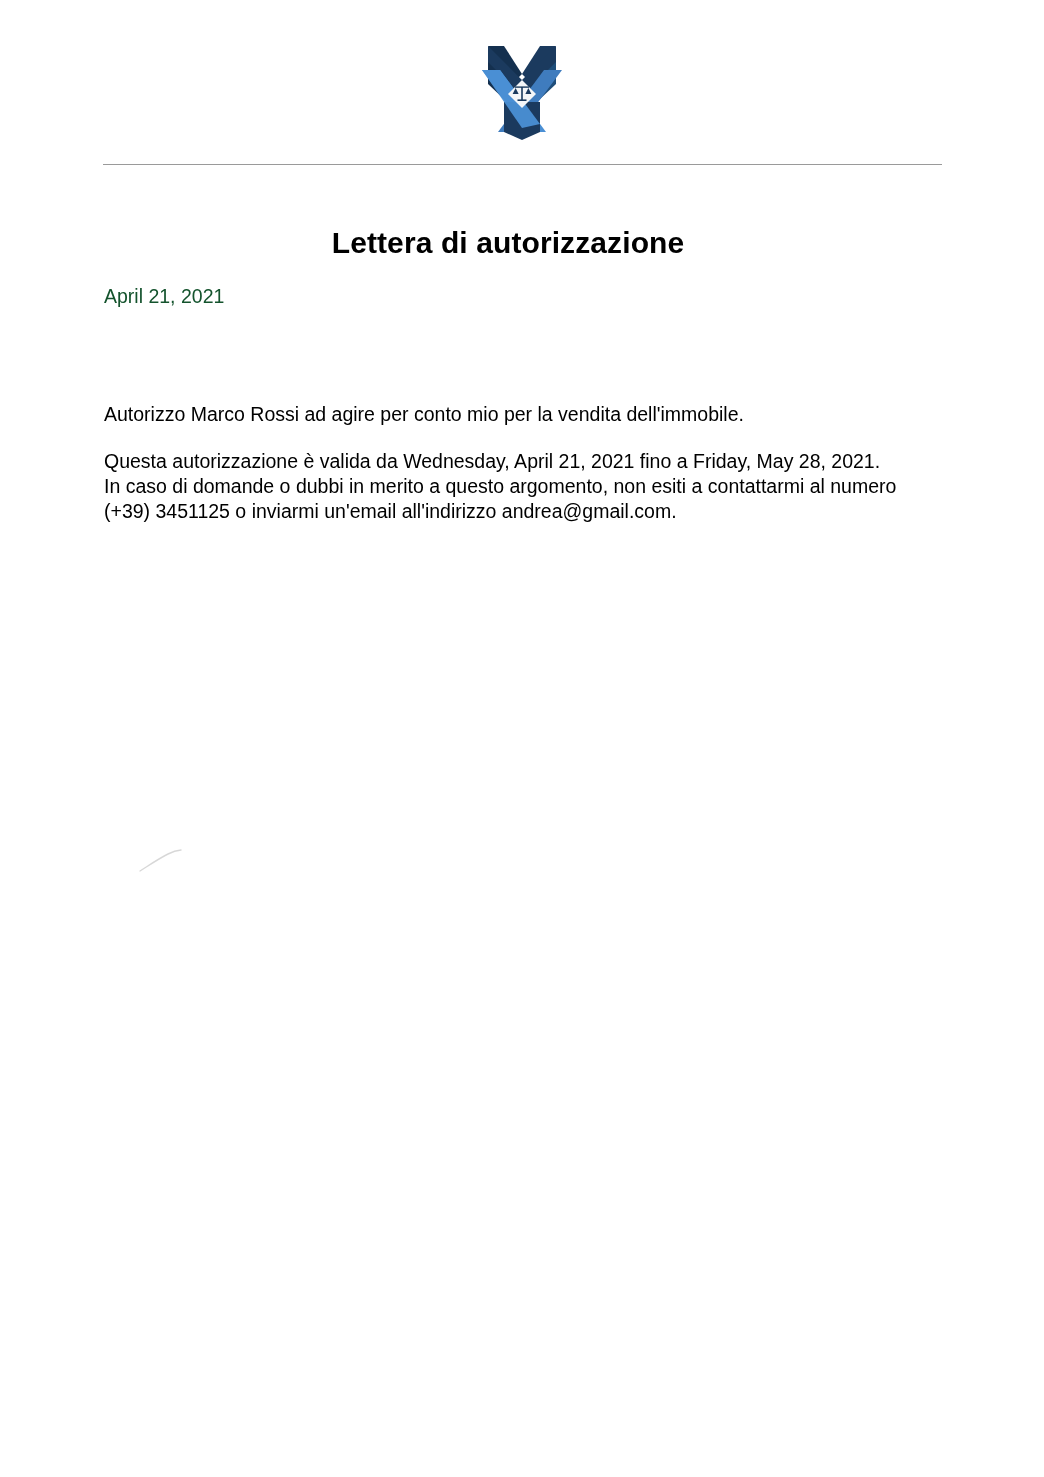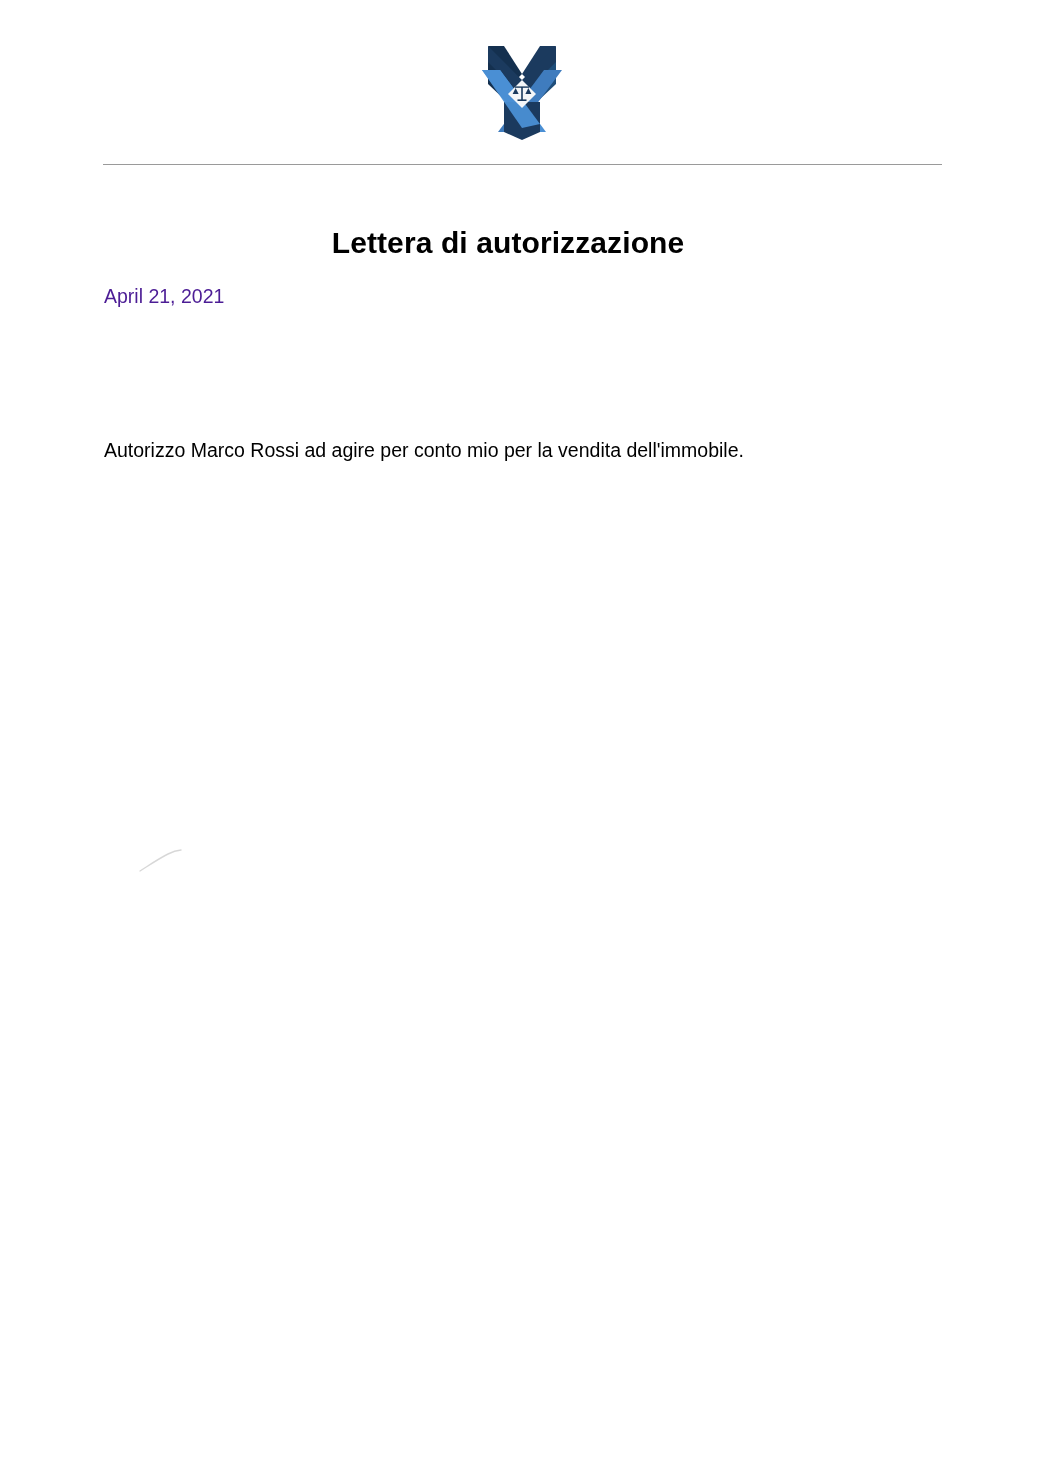--- a/index.html
+++ b/index.html
@@ -73,29 +73,28 @@
   .body-block {
     position: absolute;
     left: 104px;
     top: 283px;
     width: 820px;
   }
 
   .date-line {
     font-size: 19.5px;
     line-height: 26px;
-    color: #4c1d95;
+    color: #14532d;
   }
 
   .para {
     font-size: 19.5px;
     line-height: 25px;
     color: #000000;
     white-space: pre-line;
-    margin-top: 36px;
   }
 
   .gap-after-date { height: 93px; }
   .gap-para        { height: 22px; }
   .gap-closing     { height: 22px; }
 
   
   .signature-mark {
     position: absolute;
     left: 138px;
@@ -152,20 +151,23 @@
   <div class="body-block">
 
     <div class="date-line">April 21, 2021</div>
 
     <div class="gap-after-date"></div>
 
     <div class="para">Autorizzo Marco Rossi ad agire per conto mio per la vendita dell'immobile.</div>
 
     <div class="gap-para"></div>
 
+    <div class="para">Questa autorizzazione è valida da Wednesday, April 21, 2021 fino a Friday, May 28, 2021.
+In caso di domande o dubbi in merito a questo argomento, non esiti a contattarmi al numero
+(+39) 3451125 o inviarmi un'email all'indirizzo andrea@gmail.com.</div>
 
     <div class="gap-closing"></div>
 
   </div>
 
   <div class="signature-mark">
     <svg width="46" height="26" viewBox="0 0 46 26" xmlns="http://www.w3.org/2000/svg">
       <path d="M2 23 C10 18, 20 11, 30 6 C34 4, 38 2.5, 43 2" fill="none" stroke="#b8b8b8" stroke-width="1.4" stroke-linecap="round"></path>
     </svg>
   </div>

